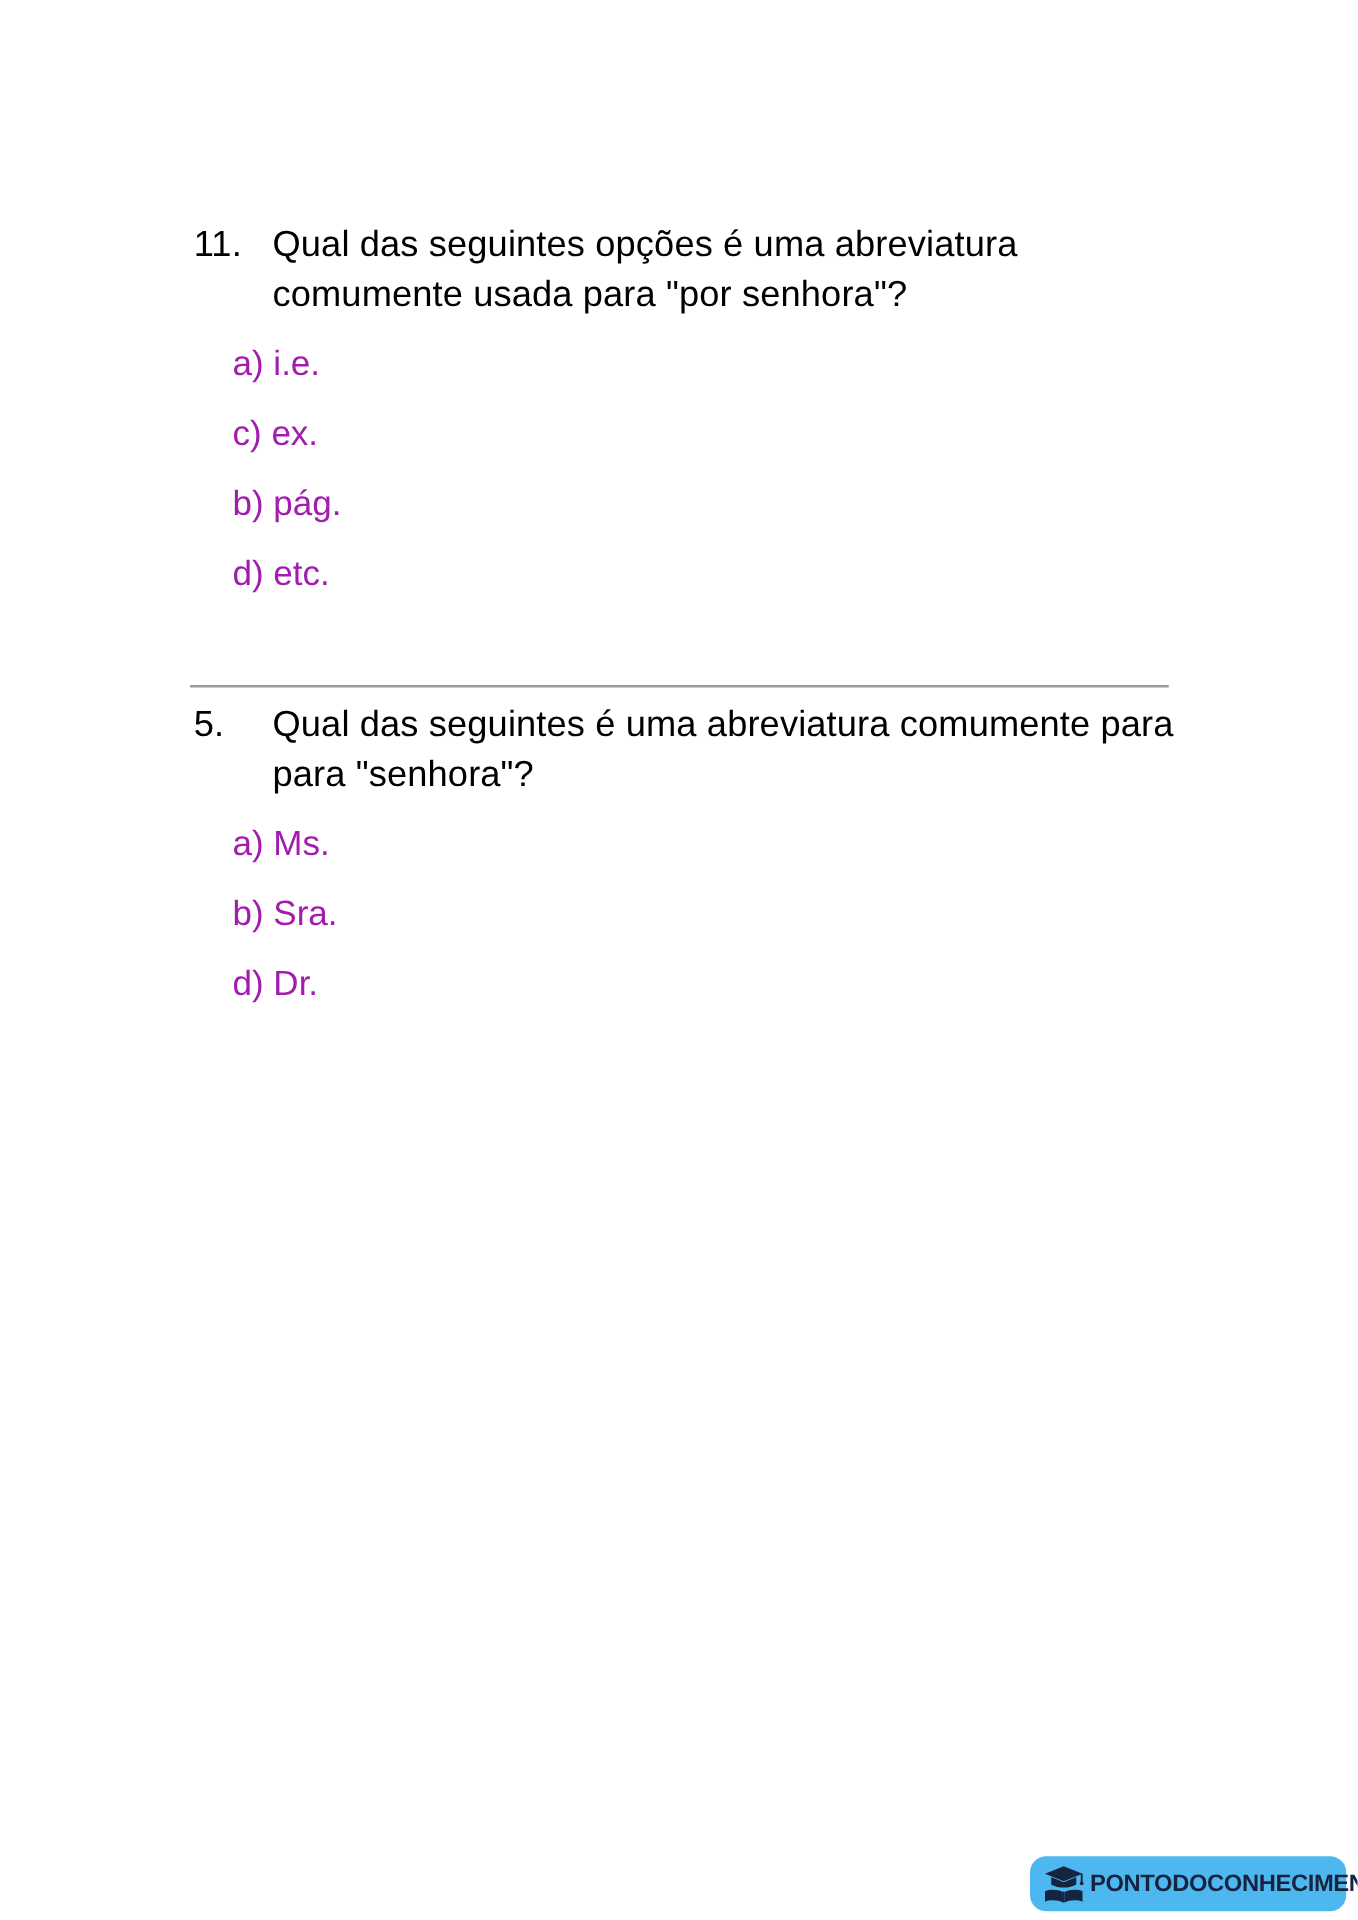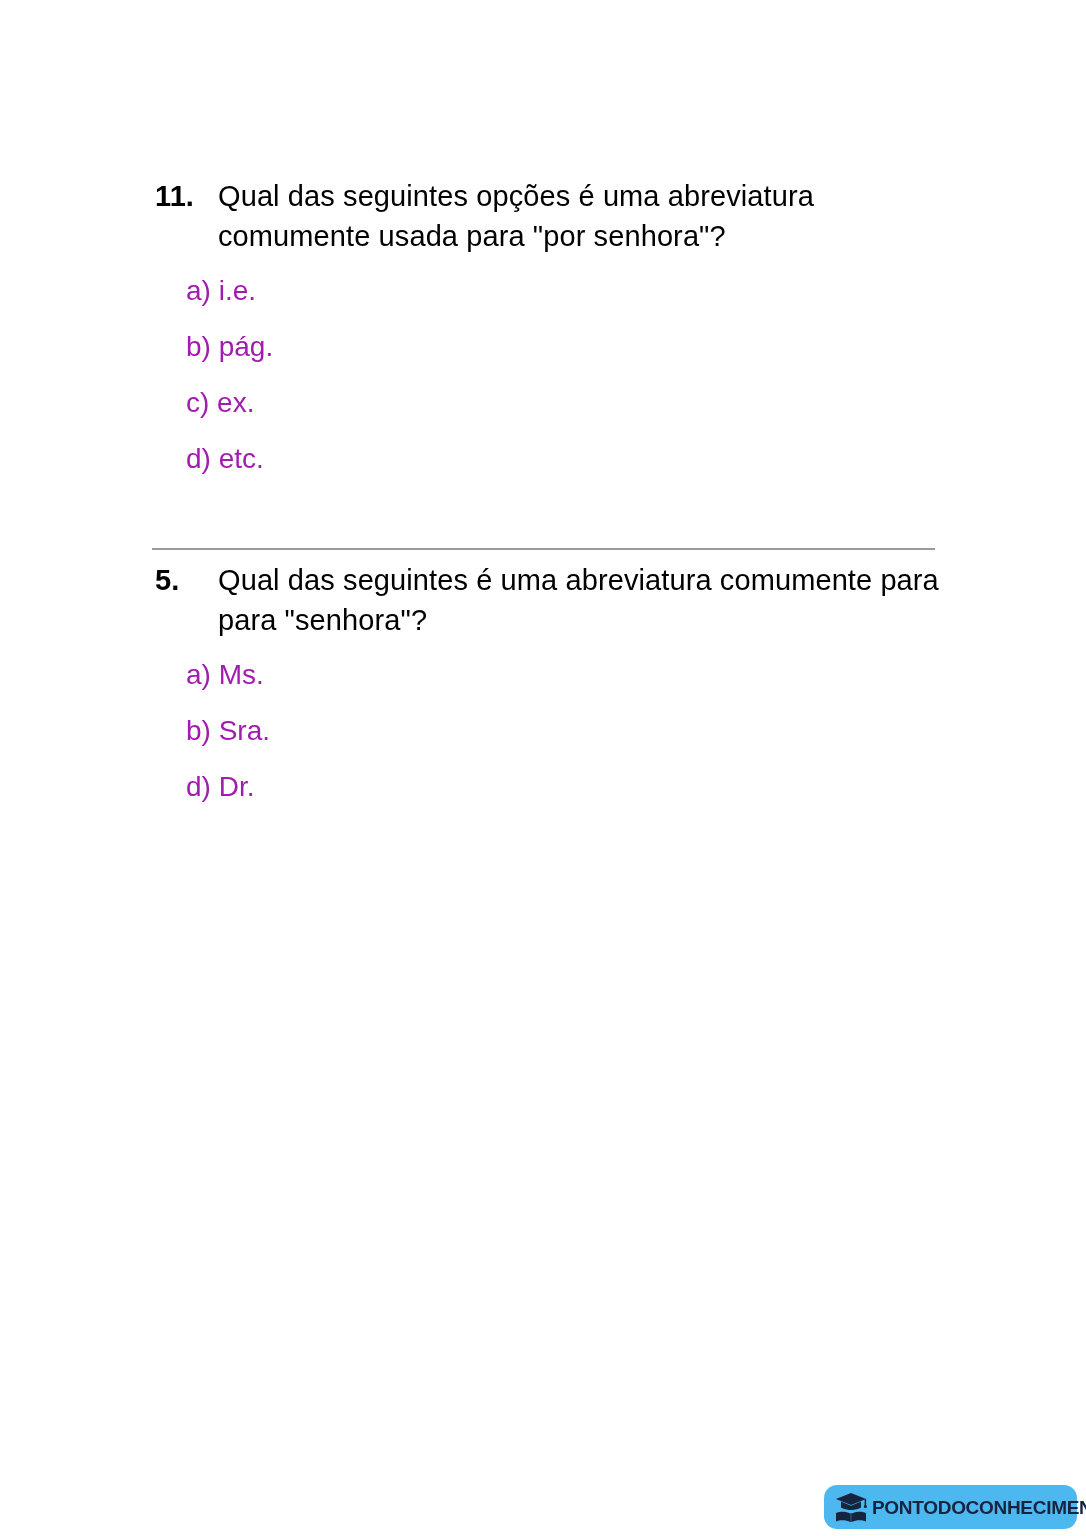--- a/index.html
+++ b/index.html
@@ -49,21 +49,20 @@
 
   .question-number {
     position: absolute;
     left: 3px;
     top: 0;
     width: 60px;
     text-align: left;
     font-size: 29px;
     line-height: 40px;
     color: #000000;
-    font-weight: bold;
   }
 
   .question-text {
     display: block;
     text-indent: 0;
   }
   
   .question-text::first-line {
     
   }
@@ -142,26 +141,26 @@
       <div class="question-line">
         <span class="question-number">11.</span>
         <span class="question-text">Qual das seguintes opções é uma abreviatura comumente usada para "por senhora"?</span>
       </div>
       <ul class="options">
         <li class="option">
           <span class="option-letter">a)</span>
           <span class="option-text">i.e.</span>
         </li>
         <li class="option">
+          <span class="option-letter">c)</span>
+          <span class="option-text">ex.</span>
+        </li>
+        <li class="option">
           <span class="option-letter">b)</span>
           <span class="option-text">pág.</span>
-        </li>
-        <li class="option">
-          <span class="option-letter">c)</span>
-          <span class="option-text">ex.</span>
         </li>
         <li class="option">
           <span class="option-letter">d)</span>
           <span class="option-text">etc.</span>
         </li>
       </ul>
     </div>
   </div>
 
   <hr class="divider" style="top:548px;">

